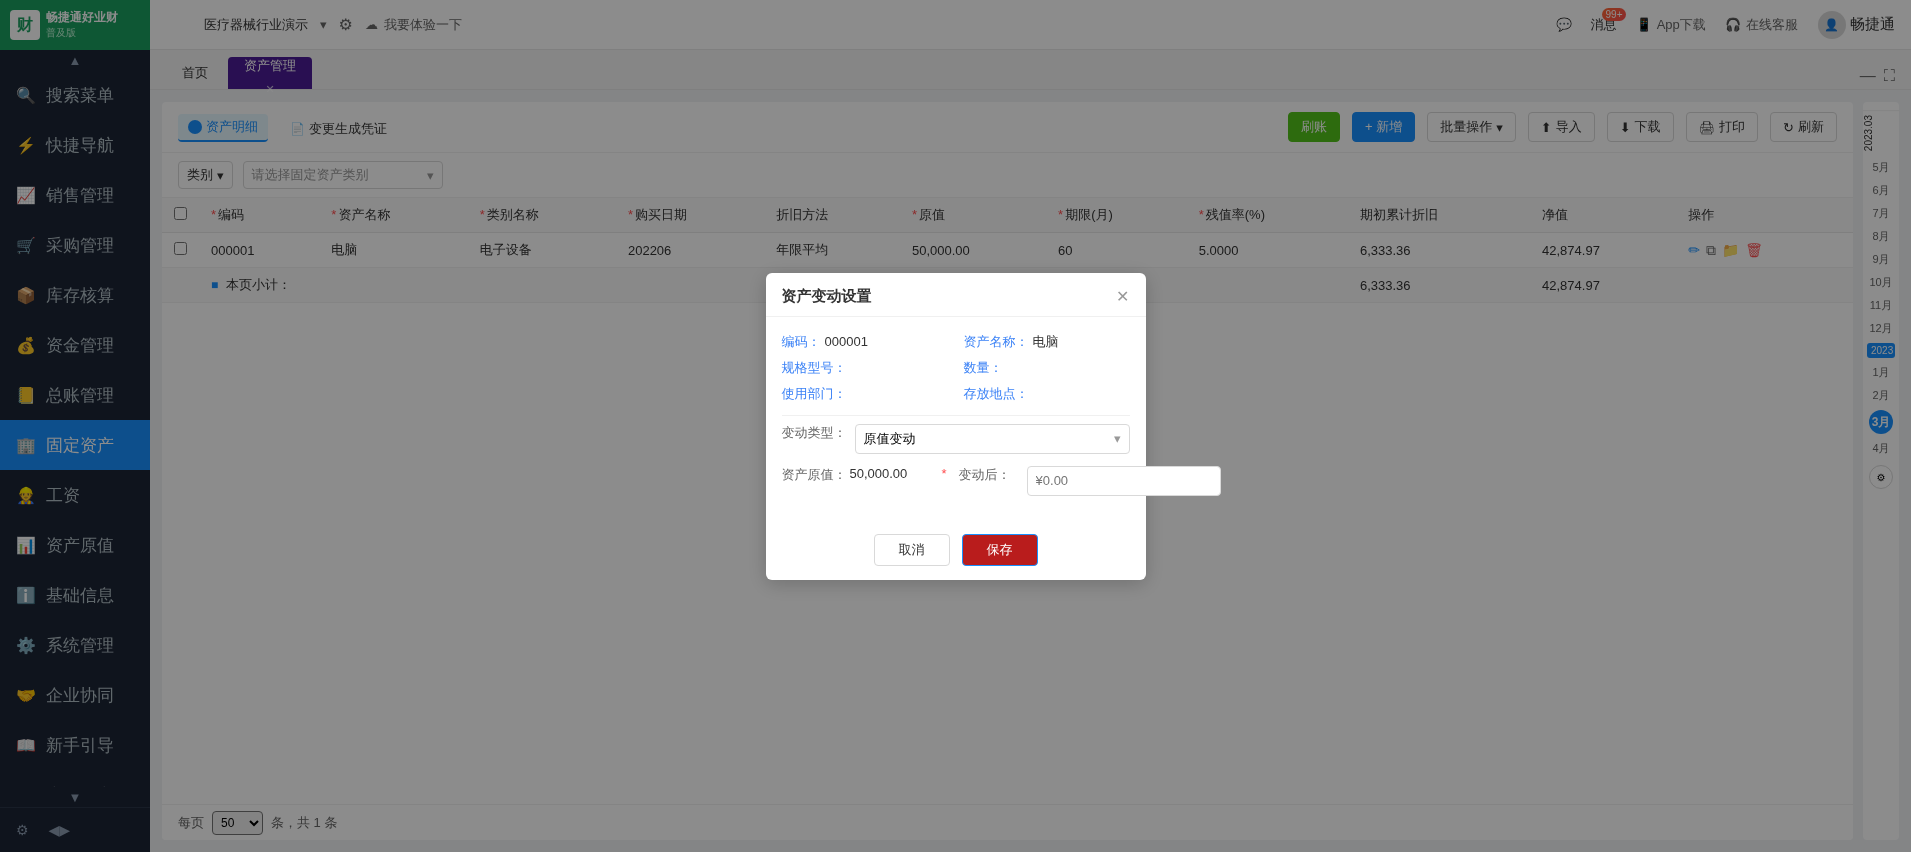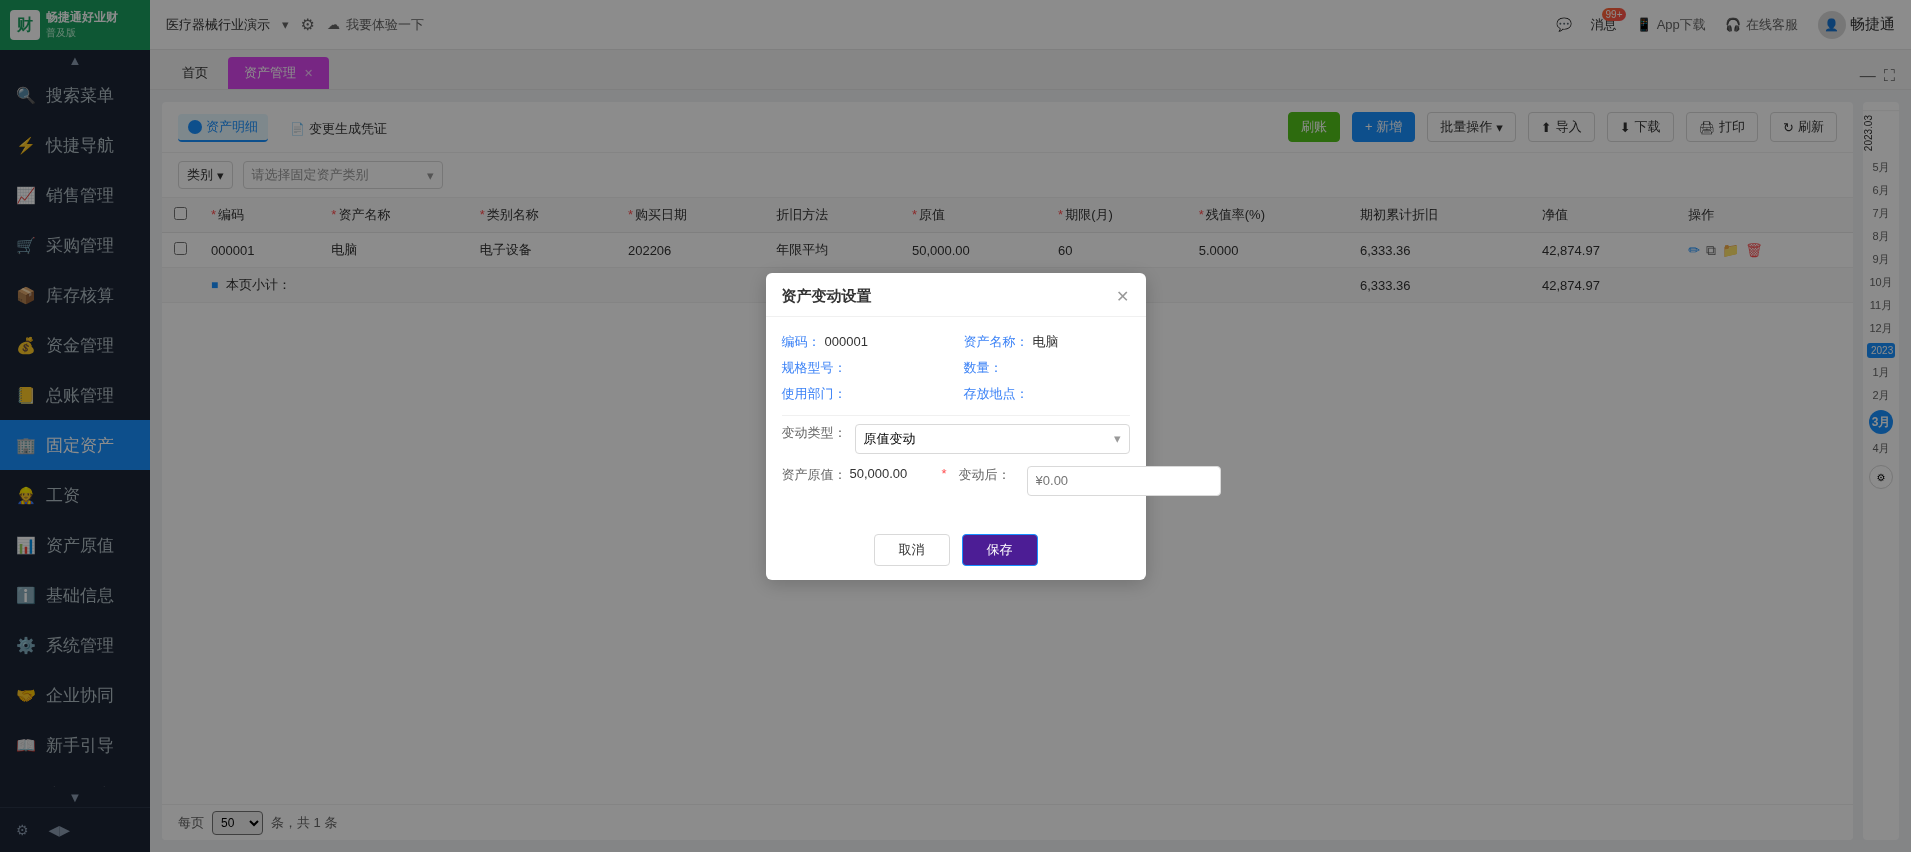--- a/index.html
+++ b/index.html
@@ -17,35 +17,35 @@
     .sidebar-item-icon { width: 20px; height: 20px; display: flex; align-items: center; justify-content: center; font-size: 16px; flex-shrink: 0; }
     .sidebar-item-label { font-size: 17px; }
     .sidebar-bottom { height: 45px; display: flex; align-items: center; padding: 0 16px; gap: 20px; border-top: 1px solid #2a3548; }
     .sidebar-bottom-icon { color: #8a9bb0; cursor: pointer; font-size: 14px; }
 
     
     .main { flex: 1; display: flex; flex-direction: column; height: 852px; overflow: hidden; }
 
     
     .header { height: 50px; background: #fff; display: flex; align-items: center; padding: 0 16px; gap: 12px; border-bottom: 1px solid #e8e8e8; flex-shrink: 0; }
-    .header-company { font-size: 13px; color: #333; }
+    .header-company { font-size: 13px; color: #333; margin-left: 38px; }
     .header-dropdown { color: #666; cursor: pointer; }
     .header-settings { color: #666; cursor: pointer; font-size: 16px; }
     .header-experience { display: flex; align-items: center; gap: 6px; color: #666; font-size: 13px; cursor: pointer; }
     .header-right { margin-left: auto; display: flex; align-items: center; gap: 20px; }
     .header-badge-wrap { position: relative; cursor: pointer; }
     .header-badge { background: #ff4d4f; color: #fff; font-size: 10px; padding: 1px 4px; border-radius: 8px; position: absolute; top: -8px; right: -10px; white-space: nowrap; }
     .header-icon-item { display: flex; align-items: center; gap: 4px; color: #666; font-size: 13px; cursor: pointer; }
     .header-avatar { width: 28px; height: 28px; border-radius: 50%; background: #d9d9d9; display: flex; align-items: center; justify-content: center; color: #666; font-size: 12px; cursor: pointer; }
     .header-username { color: #333; font-size: 15px; cursor: pointer; }
 
     
     .tabs-bar { height: 40px; background: #f5f5f5; display: flex; align-items: flex-end; padding: 0 16px; border-bottom: 1px solid #e8e8e8; flex-shrink: 0; }
     .tab { height: 32px; padding: 0 16px; display: flex; align-items: center; gap: 8px; cursor: pointer; border-radius: 4px 4px 0 0; font-size: 13px; color: #666; background: #e0e0e0; margin-right: 4px; }
-    .tab.active { background: #d946ef; color: #fff; }
+    .tab.active { background: #4c1d95; color: #fff; flex-direction: column; }
     .tab-home { background: transparent; color: #333; margin-top: 40px; }
     .tab-close { font-size: 11px; cursor: pointer; opacity: 0.7; }
 
     
     .content { flex: 1; display: flex; overflow: hidden; background: #f0f2f5; padding: 12px; gap: 10px; }
 
     
     .main-panel { flex: 1; background: #fff; border-radius: 4px; display: flex; flex-direction: column; overflow: hidden; position: relative; }
 
     
@@ -97,21 +97,21 @@
     .modal-info-label { color: #3b82f6; white-space: nowrap; }
     .modal-info-value { color: #333; }
     .modal-divider { height: 1px; background: #f0f0f0; margin: 8px 0; }
     .modal-field-row { display: flex; align-items: flex-start; gap: 8px; margin-bottom: 12px; }
     .modal-field-label { color: #666; font-size: 13px; white-space: nowrap; min-width: 60px; }
     .modal-field-select { flex: 1; height: 30px; border: 1px solid #d9d9d9; border-radius: 4px; padding: 0 8px; font-size: 13px; display: flex; align-items: center; justify-content: space-between; cursor: pointer; background: #fff; }
     .modal-field-input { flex: 1; height: 30px; border: 1px solid #d9d9d9; border-radius: 4px; padding: 0 8px; font-size: 13px; color: #333; outline: none; }
     .modal-field-input.placeholder { color: #bfbfbf; }
     .modal-footer { padding: 10px 16px 14px; display: flex; justify-content: center; gap: 12px; }
     .modal-btn { height: 32px; padding: 0 24px; border-radius: 4px; border: 1px solid #d9d9d9; cursor: pointer; font-size: 13px; background: #fff; color: #333; }
-    .modal-btn.primary { background: #4c1d95; color: #fff; border-color: #1890ff; }
+    .modal-btn.primary { background: #b91c1c; color: #fff; border-color: #1890ff; }
 
     .badge-99 { background: linear-gradient(135deg, #ff6b35, #ff4d4f); }
   </style>
 </head>
 <body>
 
 <div class="sidebar">
   <div class="sidebar-logo">
     <div style="width:30px;height:30px;background:#fff;border-radius:4px;display:flex;align-items:center;justify-content:center;font-size:16px;font-weight:bold;color:#1a9e5f;">财</div>
     <div>

